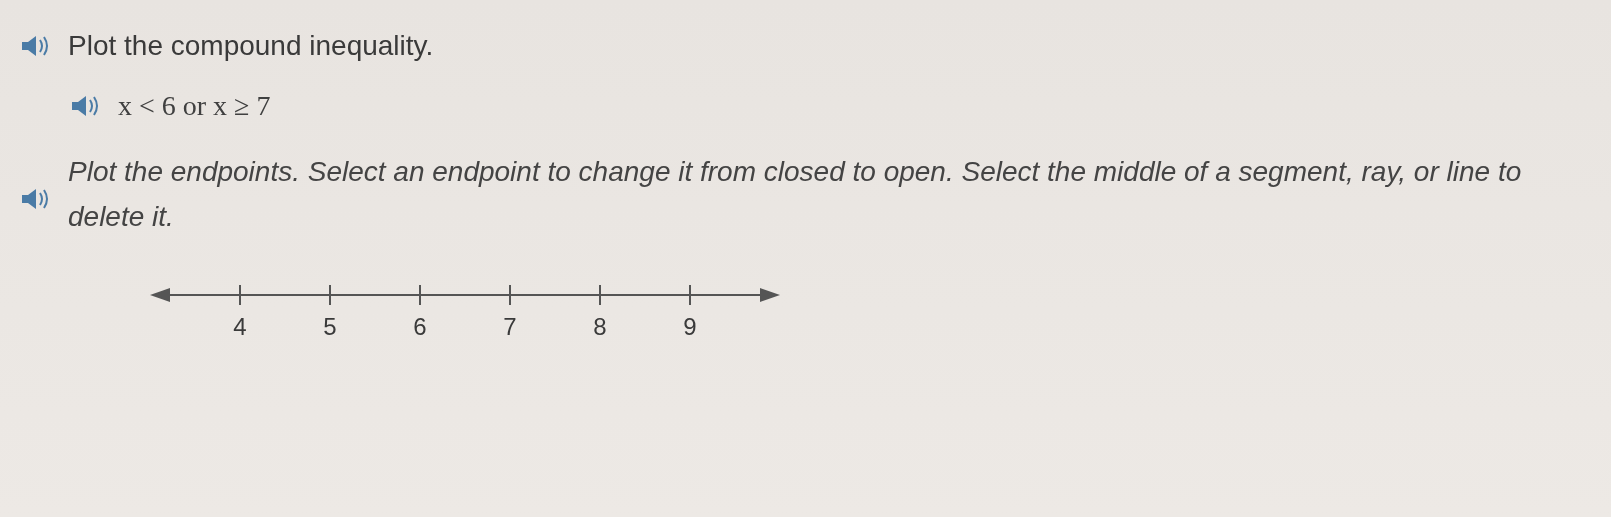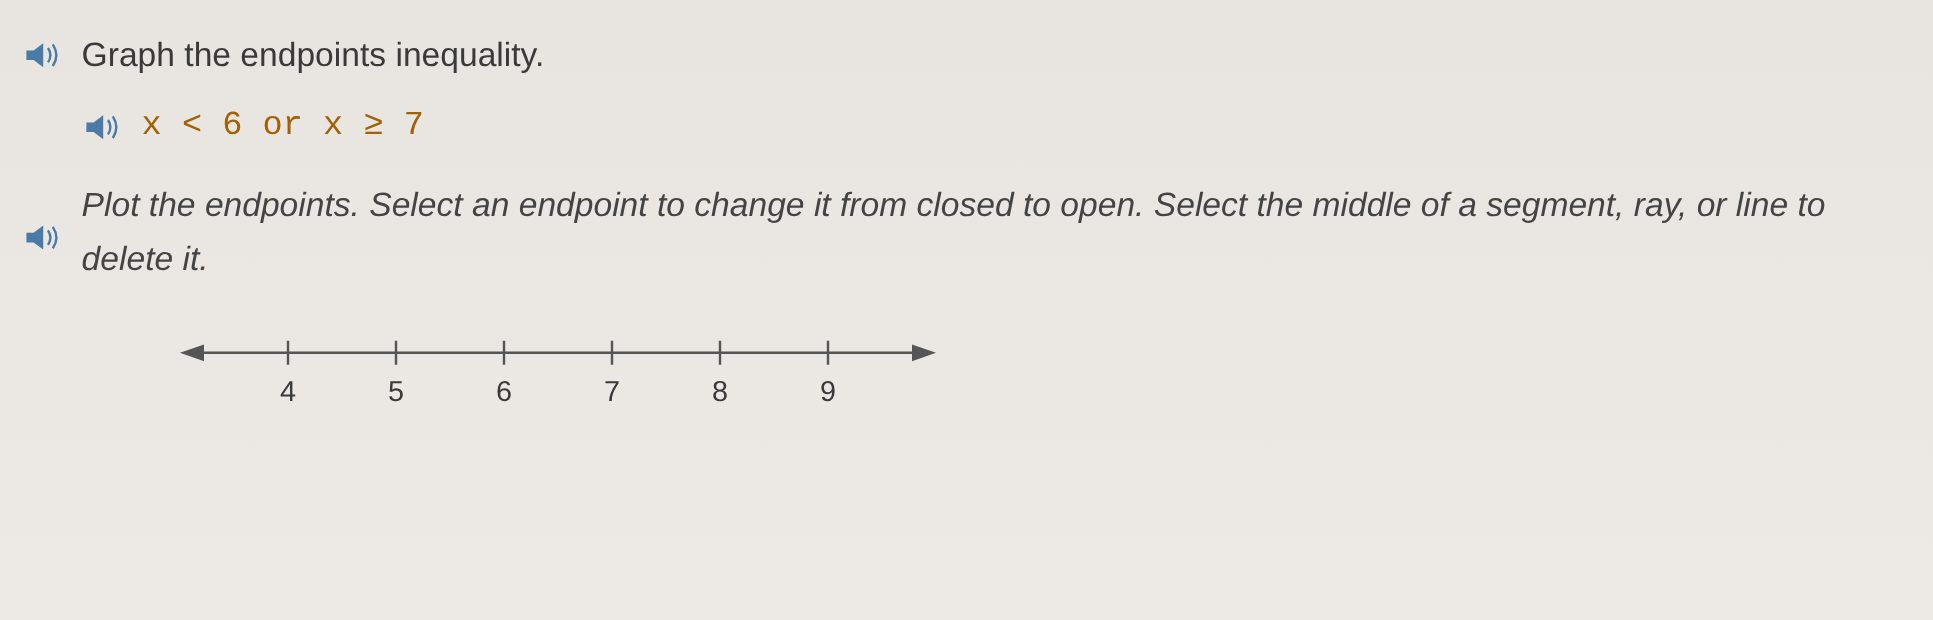--- a/index.html
+++ b/index.html
@@ -28,22 +28,22 @@
       height: 24px;
       margin-right: 16px;
       flex-shrink: 0;
     }
     .instruction-text {
       font-size: 28px;
       color: #3a3a3a;
     }
     .inequality-text {
       font-size: 28px;
-      color: #a16207;
-      font-family: Liberation Mono, monospace;
+      color: #404040;
+      font-family: Liberation Serif, serif;
     }
     .italic-instruction {
       font-size: 28px;
       font-style: italic;
       color: #444;
       line-height: 1.6;
     }
     .instruction-block {
       display: flex;
       align-items: center;
@@ -83,21 +83,21 @@
 <body>
 
 <div class="line">
   <span class="speaker-icon">
     <svg viewBox="0 0 32 24">
       <polygon points="2,8 8,8 16,2 16,22 8,16 2,16" fill="#4a7ba6"></polygon>
       <path d="M 20 6 Q 24 12 20 18" stroke="#4a7ba6" stroke-width="2" fill="none"></path>
       <path d="M 24 3 Q 30 12 24 21" stroke="#4a7ba6" stroke-width="2" fill="none"></path>
     </svg>
   </span>
-  <span class="instruction-text">Graph the endpoints inequality.</span>
+  <span class="instruction-text">Plot the compound inequality.</span>
 </div>
 
 <div class="line indent">
   <span class="speaker-icon">
     <svg viewBox="0 0 32 24">
       <polygon points="2,8 8,8 16,2 16,22 8,16 2,16" fill="#4a7ba6"></polygon>
       <path d="M 20 6 Q 24 12 20 18" stroke="#4a7ba6" stroke-width="2" fill="none"></path>
       <path d="M 24 3 Q 30 12 24 21" stroke="#4a7ba6" stroke-width="2" fill="none"></path>
     </svg>
   </span>

